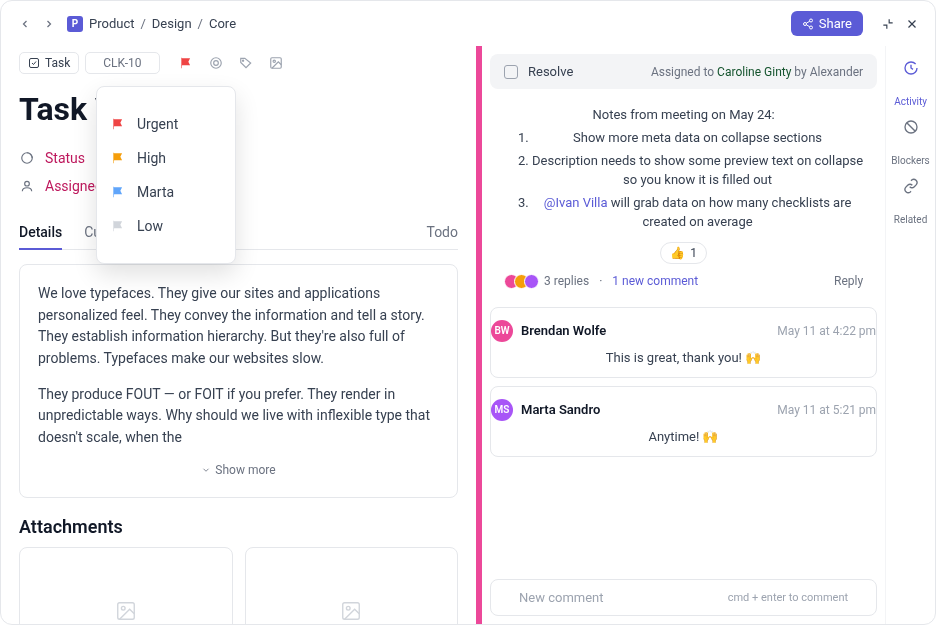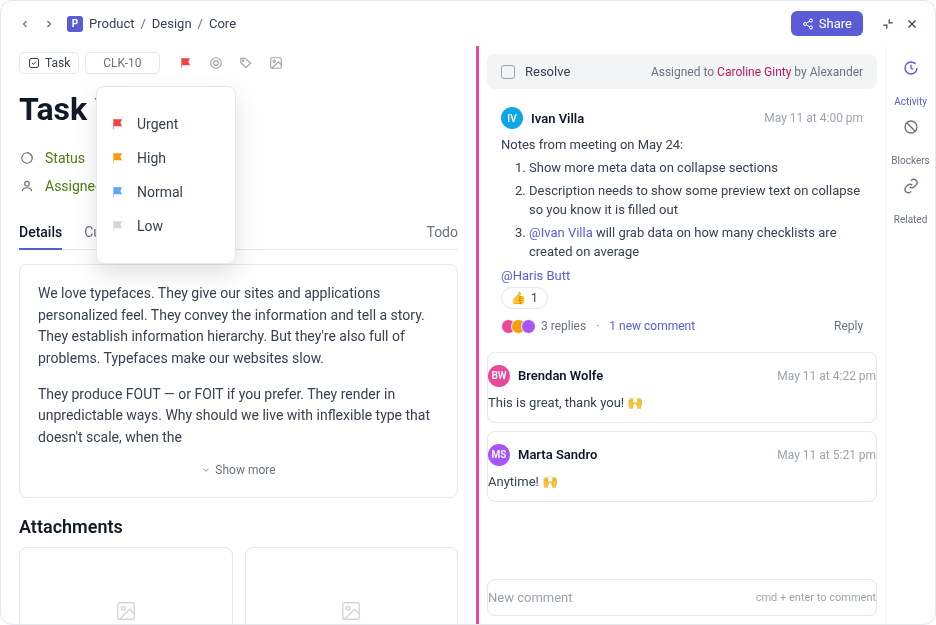--- a/index.html
+++ b/index.html
@@ -10,64 +10,64 @@
 .arrow-btn { width: 20px; height: 20px; display: flex; align-items: center; justify-content: center; cursor: pointer; color: #6b7280; border-radius: 4px; }
 .crumb-icon { width: 16px; height: 16px; background: #5b5bd6; border-radius: 3px; display: flex; align-items: center; justify-content: center; color: #fff; font-size: 10px; font-weight: bold; }
 .breadcrumb { display: flex; align-items: center; gap: 6px; font-size: 13px; color: #6b7280; }
 .breadcrumb .seg { color: #374151; }
 .flex-spacer { flex: 1; }
 .share-btn { background: #5b5bd6; color: #fff; padding: 5px 11px; border-radius: 6px; font-size: 13px; display: flex; align-items: center; gap: 5px; cursor: pointer; }
 .top-icons { display: flex; gap: 6px; margin-left: 8px; }
 .top-icon { width: 18px; height: 18px; color: #374151; cursor: pointer; display:flex;align-items:center;justify-content:center; }
 .content { flex: 1; display: flex; overflow: hidden; }
 .left-panel { width: 476px; padding: 0 18px; position: relative; }
-.right-panel { width: 410px; padding: 8px; border-left: 3px solid #ec4899; display:flex; flex-direction:column;}
+.right-panel { width: 410px; padding: 8px; border-left: 6px solid #ec4899; display:flex; flex-direction:column;text-align:center;}
 .rail { width: 50px; border-left: 1px solid #f3f4f6; padding-top: 8px; }
 .rail-item { display: flex; flex-direction: column; align-items: center; gap: 20px; padding: 6px 0; font-size: 10px; color: #6b7280; cursor: pointer; }
 .rail-item.active { color: #5b5bd6; }
 .task-meta { display: flex; align-items: center; gap: 6px; padding: 6px 0; }
 .task-chip { border: 1px solid #e5e7eb; border-radius: 5px; padding: 3px 8px; font-size: 12px; display: flex; align-items: center; gap: 5px; color: #374151; }
 .id-chip { border: 1px solid #e5e7eb; border-radius: 5px; padding: 3px 17px; font-size: 12px; color: #6b7280; }
 .toolbar-icons { display: flex; gap: 14px; margin-left: 12px; }
 .toolbar-icon { width: 16px; height: 16px; color: #9ca3af; cursor: pointer; display:flex;align-items:center;justify-content:center; }
 .toolbar-icon.flag-active { color: #ef4444; }
 .page-title { font-size: 32px; font-weight: 700; margin: 10px 0 16px; color: #111827; }
-.field-row { display: flex; align-items: flex-start; gap: 10px; padding: 6px 0; font-size: 14px; color: #4d7c0f; }
+.field-row { display: flex; align-items: flex-start; gap: 10px; padding: 6px 0; font-size: 14px; color: #be185d; }
 .field-row .ico { width: 16px; height: 16px; color: #6b7280; display:flex;align-items:center;justify-content:center; }
 .tabs { display: flex; gap: 22px; border-bottom: 1px solid #e5e7eb; margin-top: 16px; }
 .tab { padding: 8px 0; font-size: 14px; color: #6b7280; cursor: pointer; }
 .tab.active { color: #111827; border-bottom: 2px solid #5b5bd6; margin-bottom: -1px; font-weight: 500; }
 .desc-card { border: 1px solid #e5e7eb; border-radius: 8px; padding: 18px; margin-top: 14px; font-size: 14px; line-height: 1.55; color: #374151; }
 .desc-card p + p { margin-top: 14px; }
 .show-more { text-align: center; font-size: 12px; color: #6b7280; margin-top: 12px; cursor: pointer; display:flex;align-items:center;justify-content:center;gap:4px;}
 .section-title { font-size: 18px; font-weight: 600; margin: 18px 0 10px; color: #111827; }
 .attach-row { display: flex; gap: 12px; }
 .attach { flex: 1; height: 128px; border: 1px solid #e5e7eb; border-radius: 8px; display: flex; align-items: center; justify-content: center; color: #d1d5db; }
 .priority-menu { position: absolute; top: 40px; left: 95px; width: 140px; background: #fff; border: 1px solid #e5e7eb; border-radius: 8px; box-shadow: 0 10px 25px rgba(0,0,0,0.12); padding: 20px 0; z-index: 50; }
 .priority-item { padding: 9px 14px; display: flex; align-items: center; gap: 12px; font-size: 14px; color: #374151; cursor: pointer; }
 .resolve-bar { background: #f3f4f6; border-radius: 8px; padding: 10px 14px; display: flex; align-items: center; font-size: 13px; color: #374151; margin-bottom: 8px; }
 .resolve-bar .chk { width: 14px; height: 14px; border: 1.5px solid #9ca3af; border-radius: 3px; margin-right: 10px; }
 .assigned { margin-left: auto; font-size: 12px; color: #6b7280; }
-.assigned .hl { color: #be185d; }
+.assigned .hl { color: #14532d; }
 .comment { border: 1px solid #e5e7eb; border-radius: 8px; padding: 12px 0; margin-bottom: 8px; font-size: 13px; color: #374151; }
 .comment.flat { border: none; padding: 10px 14px; }
 .chead { display: flex; align-items: center; gap: 8px; margin-bottom: 8px; }
 .avatar { width: 22px; height: 22px; border-radius: 50%; display: flex; align-items: center; justify-content: center; color: #fff; font-size: 10px; font-weight: 600; }
 .cname { font-weight: 600; color: #111827; }
 .ctime { margin-left: auto; font-size: 12px; color: #9ca3af; }
 .comment ol { padding-left: 28px; margin: 6px 0; }
 .comment ol li { margin: 3px 0; line-height: 1.5; }
 .mention { color: #5b5bd6; }
 .reaction { display: inline-flex; align-items: center; gap: 5px; border: 1px solid #e5e7eb; border-radius: 14px; padding: 3px 9px; font-size: 12px; cursor: pointer; margin-top: 4px;}
 .thread-foot { display: flex; align-items: center; gap: 10px; margin-top: 10px; font-size: 12px; color: #6b7280; }
 .mini-avs { display: flex; }
 .mini-av { width: 15px; height: 15px; border-radius: 50%; border: 1.5px solid #fff; margin-right: -5px; }
 .thread-foot .new { color: #5b5bd6; }
 .thread-foot .reply { margin-left: auto; cursor: pointer; }
-.compose { margin-top: auto; border: 1px solid #e5e7eb; border-radius: 8px; padding: 10px 0; display: flex; align-items: center; font-size: 13px; color: #9ca3af; }
+.compose { margin-top: auto; border: 1px solid #e5e7eb; border-radius: 8px; padding: 10px 28px; display: flex; align-items: center; font-size: 13px; color: #9ca3af; }
 .compose .hint { margin-left: auto; font-size: 11px; }
 svg { display: block; }
 </style>
 </head>
 <body>
 
 <div class="frame">
   <div class="topbar">
     <div class="nav-arrows">
       <div class="arrow-btn">
@@ -221,53 +221,47 @@
         <div class="priority-item">
             <svg width="14" height="14" viewBox="0 0 24 24" fill="#f59e0b">
               <path d="M4 21V3h1l.5 1H19l-3 6 3 6H5.5L5 17v4H4z"></path>
             </svg>
             <span>High</span>
           </div>
         <div class="priority-item">
             <svg width="14" height="14" viewBox="0 0 24 24" fill="#60a5fa">
               <path d="M4 21V3h1l.5 1H19l-3 6 3 6H5.5L5 17v4H4z"></path>
             </svg>
-            <span>Normal</span>
+            <span>Marta</span>
           </div>
         <div class="priority-item">
             <svg width="14" height="14" viewBox="0 0 24 24" fill="#d1d5db">
               <path d="M4 21V3h1l.5 1H19l-3 6 3 6H5.5L5 17v4H4z"></path>
             </svg>
             <span>Low</span>
           </div>
       </div>
     </div>
 
     <div class="right-panel">
       <div class="resolve-bar">
         <div class="chk"></div>
         <span>Resolve</span>
         <span class="assigned">
           <span>Assigned to </span><span class="hl">Caroline Ginty</span><span> by </span><span>Alexander</span>
         </span>
       </div>
 
       <div class="comment flat">
-        <div class="chead">
-          <div class="avatar" style="background:#0ea5e9">IV</div>
-          <span class="cname">Ivan Villa</span>
-          <span class="ctime">May 11 at 4:00 pm</span>
-        </div>
         <div>Notes from meeting on May 24:</div>
         <ol>
           <li>Show more meta data on collapse sections</li>
           <li>Description needs to show some preview text on collapse so you know it is filled out</li>
           <li><span class="mention">@Ivan Villa</span><span> will grab data on how many checklists are created on average</span></li>
         </ol>
-        <div><span class="mention">@Haris Butt</span></div>
         <div class="reaction">
             <span>👍</span>
             <span>1</span>
           </div>
         <div class="thread-foot">
           <div class="mini-avs">
             <div class="mini-av" style="background:#ec4899"></div>
             <div class="mini-av" style="background:#f59e0b"></div>
             <div class="mini-av" style="background:#a855f7"></div>
           </div>

